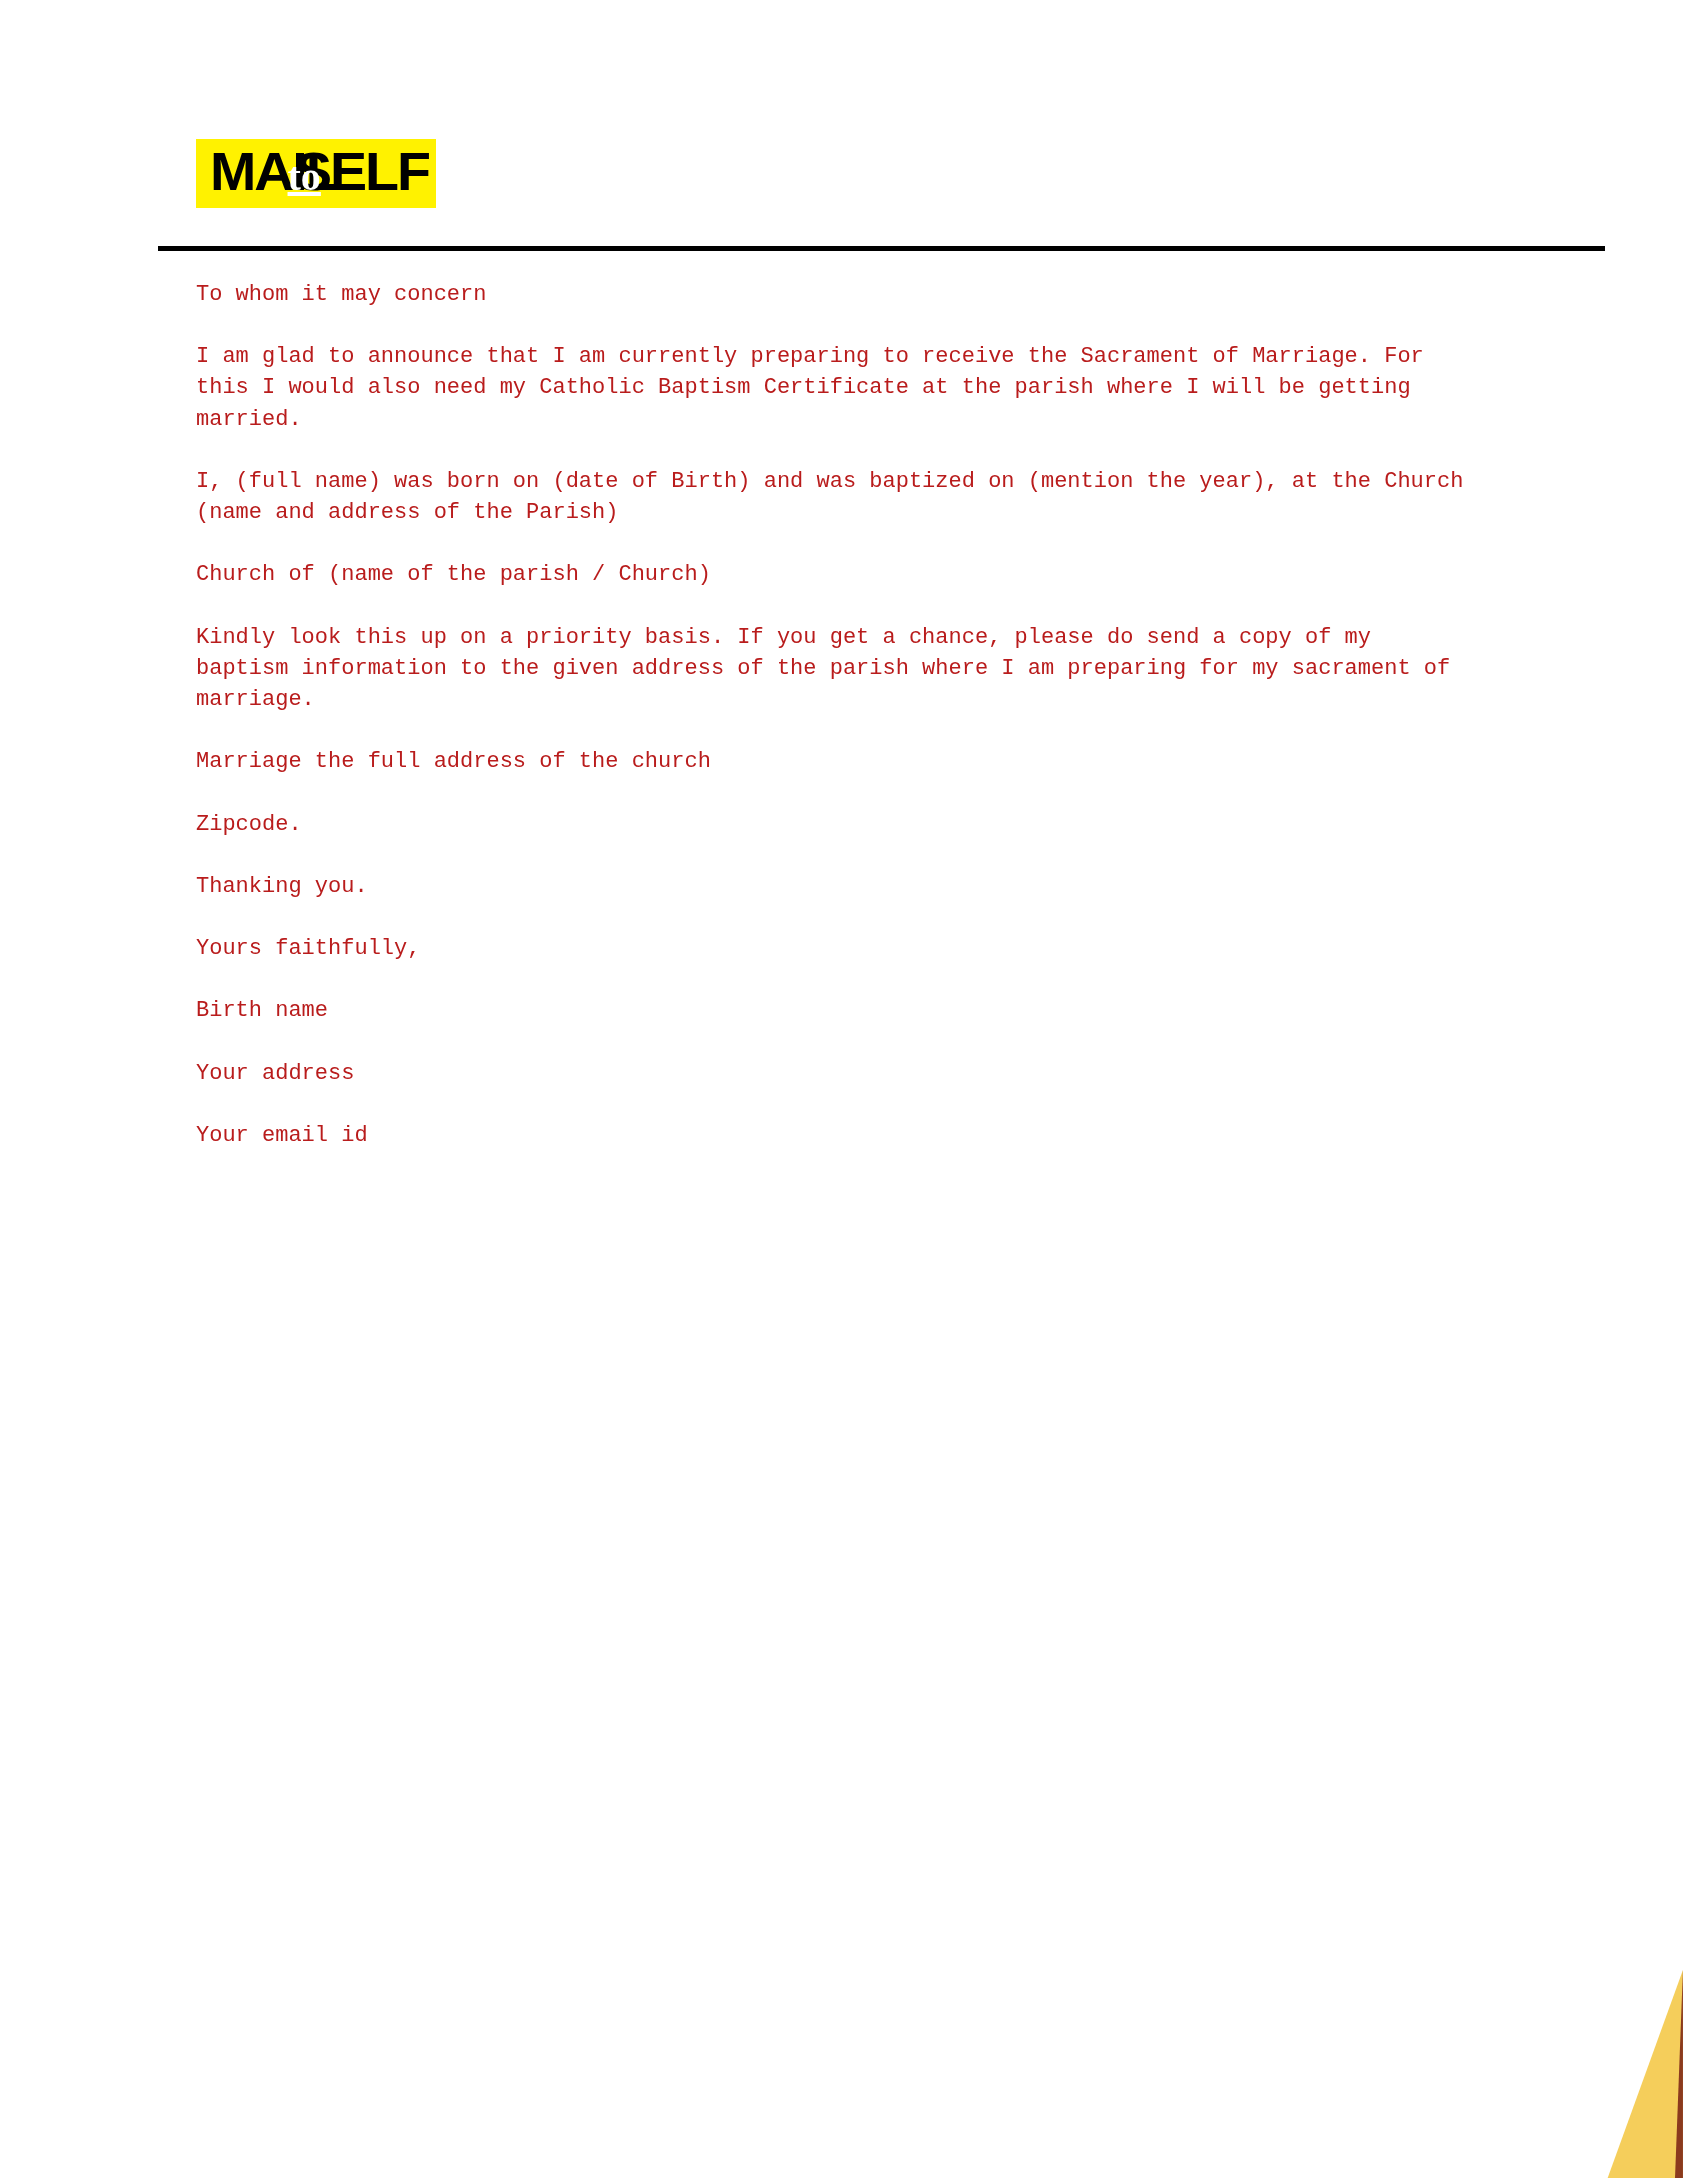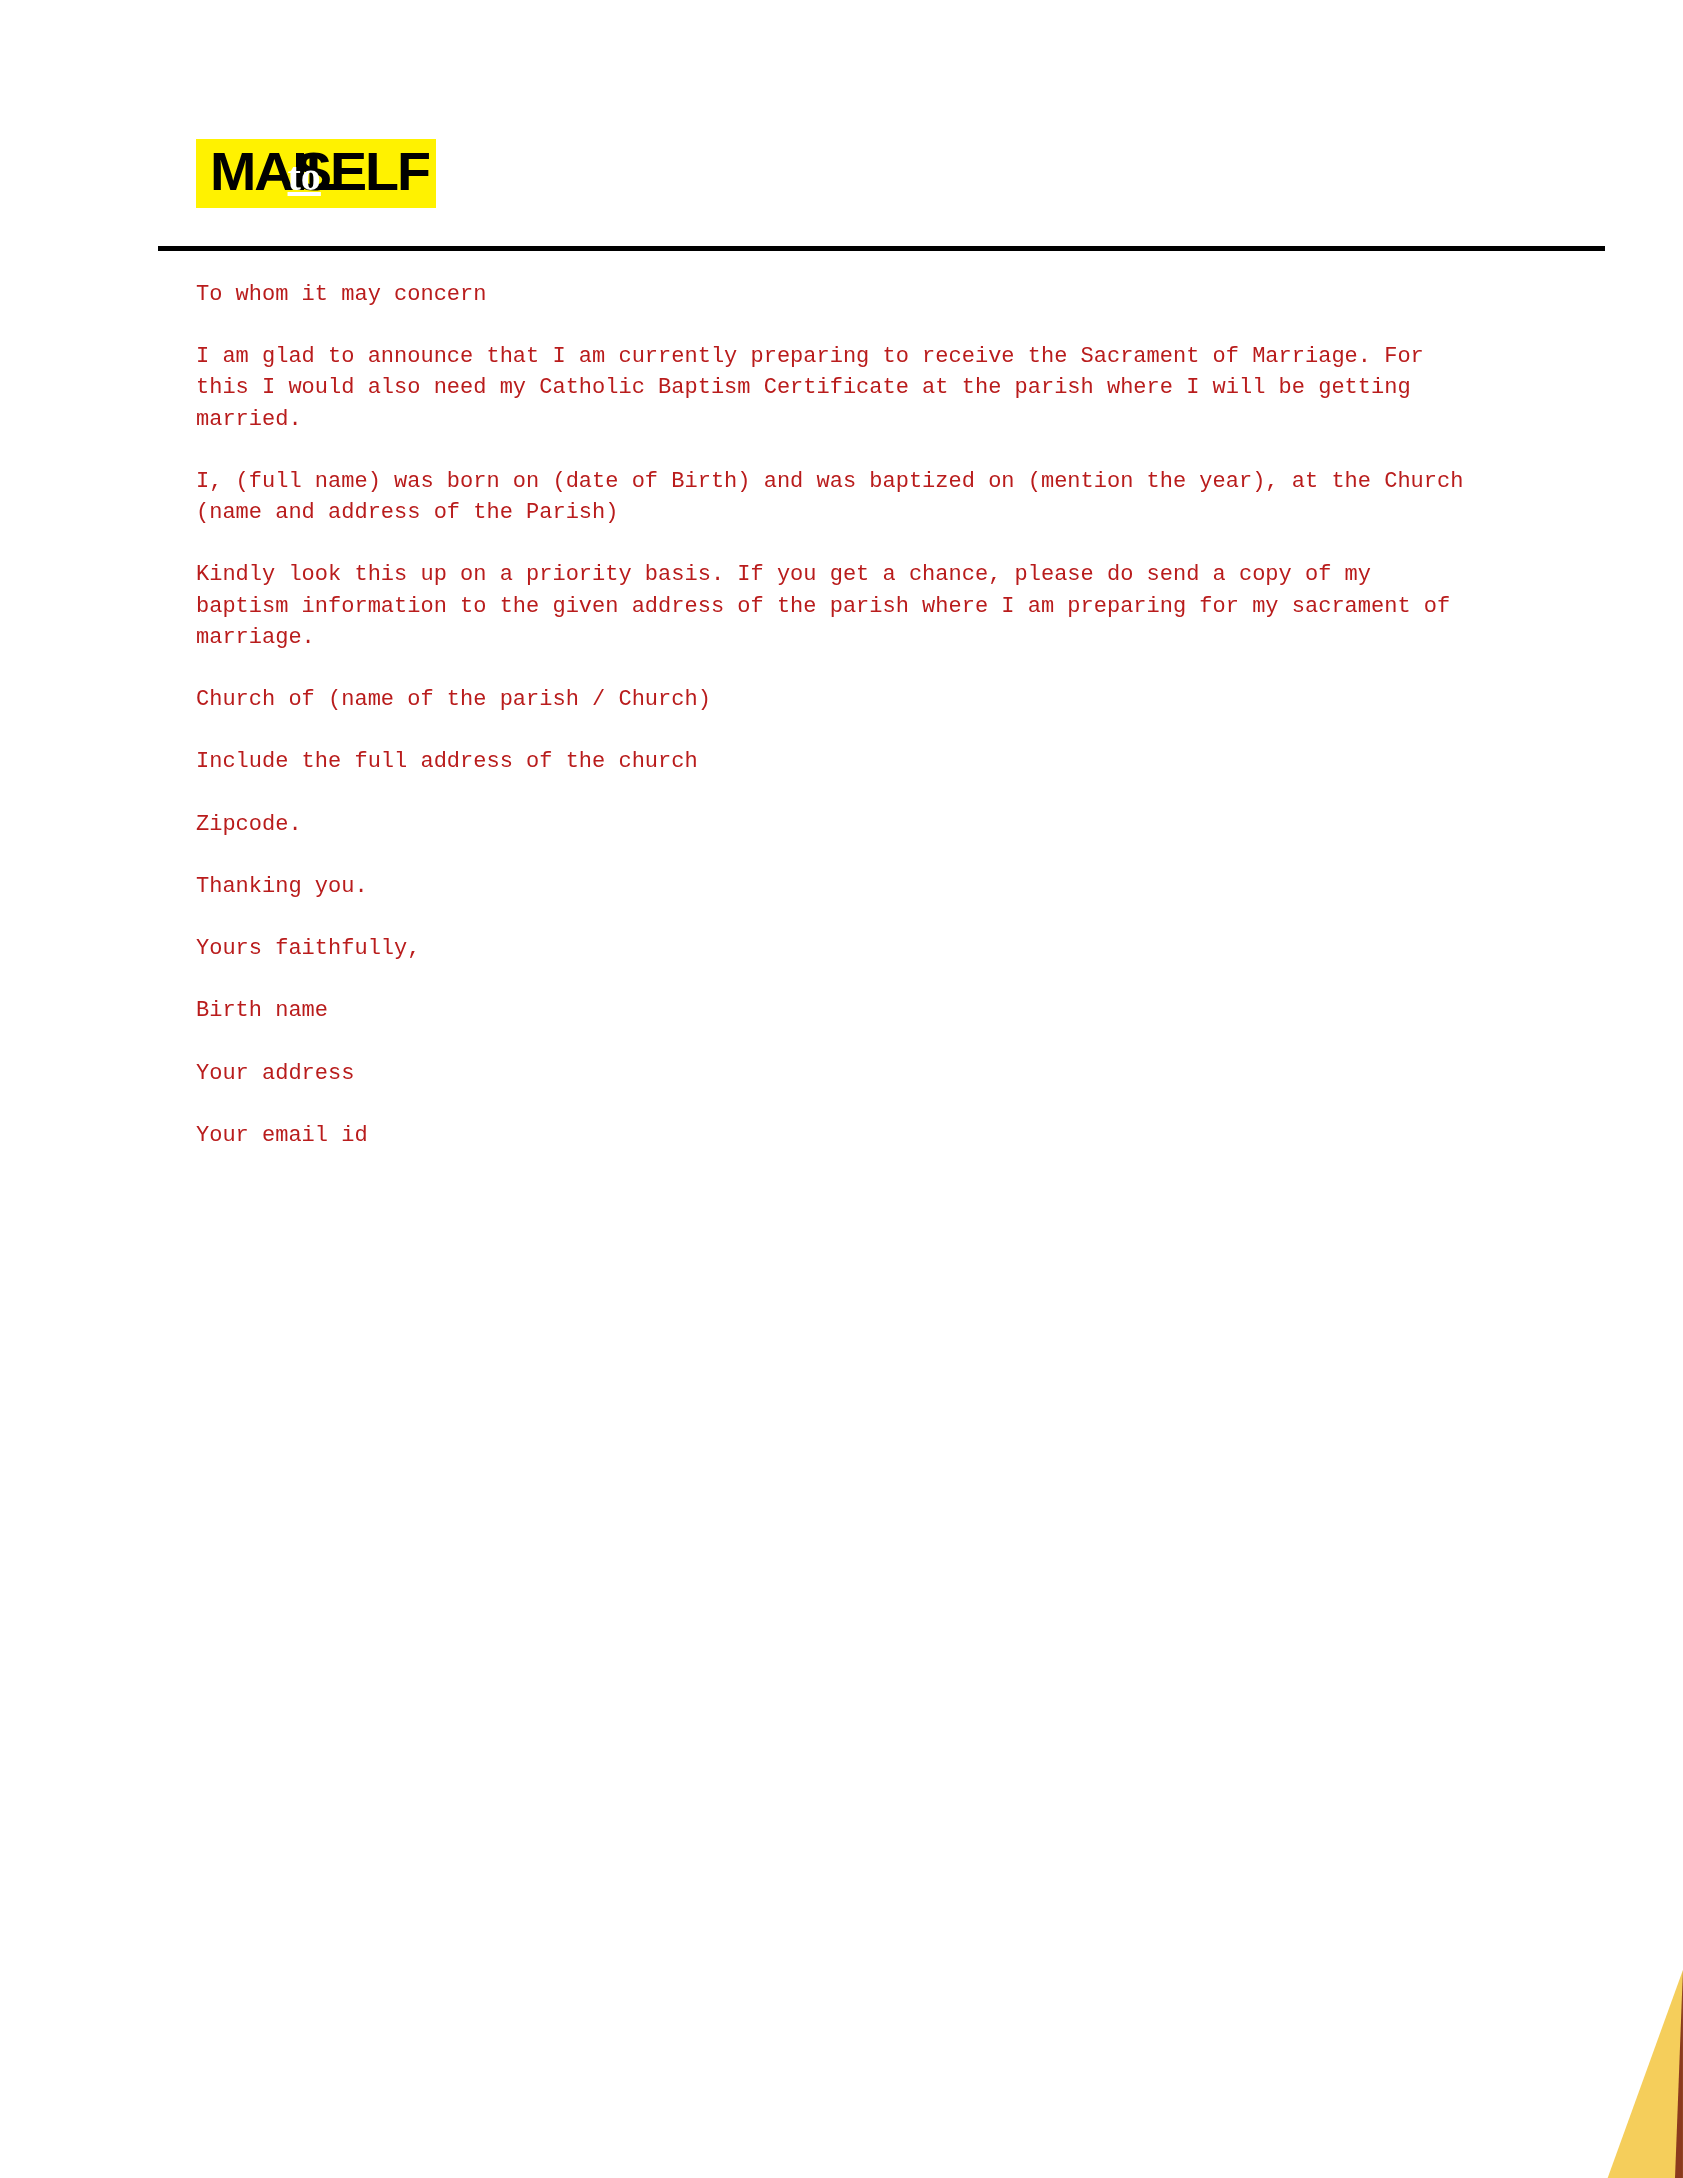--- a/index.html
+++ b/index.html
@@ -124,24 +124,24 @@
   </div>
 
   <div class="header-rule"></div>
 
   <div class="letter">
 
     <p>To whom it may concern</p>
 
     <p>I am glad to announce that I am currently preparing to receive the Sacrament of Marriage. For this I would also need my Catholic Baptism Certificate at the parish where I will be getting married.</p>
     <p>I, (full name) was born on (date of Birth) and was baptized on (mention the year), at the Church (name and address of the Parish)</p>
+    <p>Church of (name of the parish / Church)</p>
+
     <p>Kindly look this up on a priority basis. If you get a chance, please do send a copy of my baptism information to the given address of the parish where I am preparing for my sacrament of marriage.</p>
-
-    <p>Church of (name of the parish / Church)</p>
-    <p>Include the full address of the church</p>
+    <p>Marriage the full address of the church</p>
     <p>Zipcode.</p>
 
     <p>Thanking you.</p>
     <p>Yours faithfully,</p>
 
     <p>Birth name</p>
     <p>Your address</p>
     <p>Your email id</p>
 
   </div>

